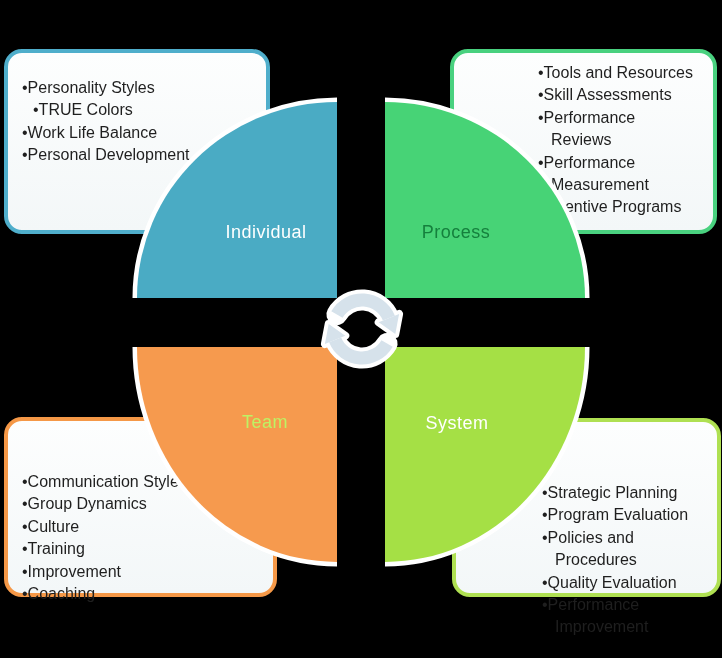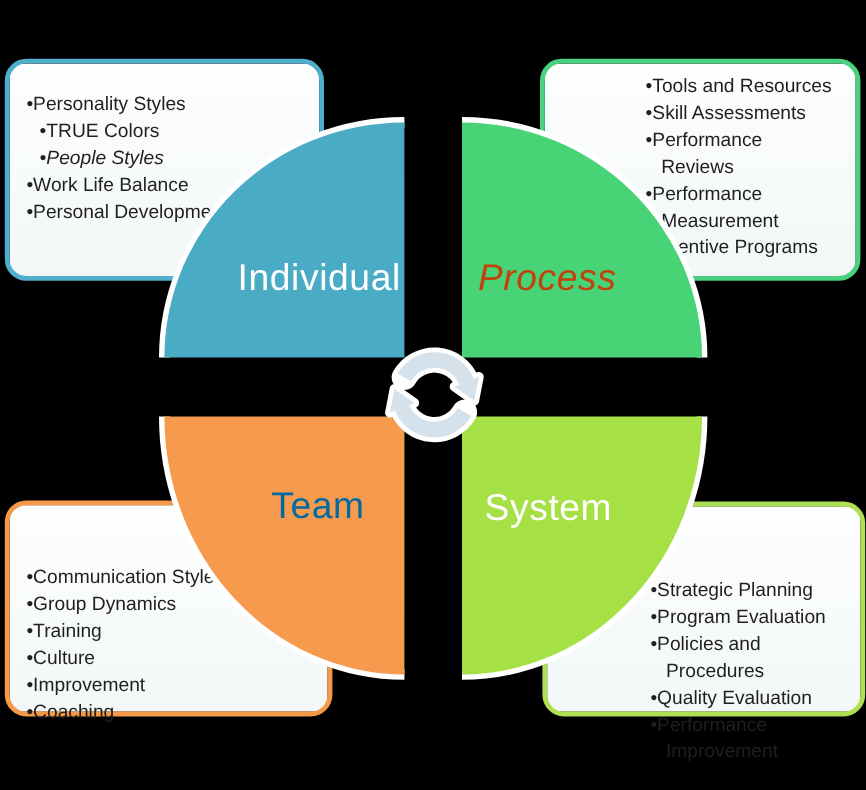--- a/index.html
+++ b/index.html
@@ -34,58 +34,57 @@
   .box-tr{left:450px;top:49px;width:267px;height:185px;padding:9px 16px 0 84px;}
   .box-bl{left:4px;top:417px;width:273px;height:180px;padding:50px 10px 0 14px;}
   .box-br{left:452px;top:418px;width:269px;height:179px;padding:60px 16px 0 86px;}
   
   svg.diagram{position:absolute;left:0;top:0;}
   
   .q-label{
     position:absolute;
     transform:translate(-50%,-50%);
     color:#ffffff;
-    font-size:31px;
+    font-size:18px;
     letter-spacing:0.5px;
     white-space:nowrap;
   }
   .lbl-individual{left:266px;top:232px;}
   .lbl-process{left:456px;top:232px;}
   .lbl-team{left:265px;top:422px;}
   .lbl-system{left:457px;top:423px;}
 </style>
 </head>
 <body style="background: rgb(0, 0, 0);">
 
 <div class="stage">
 
   <div class="callout box-tl" style="border-color: rgb(79, 174, 203); color: rgb(31, 31, 31);">
     <div class="list">
         <div class="bullet-item">•Personality Styles</div>
         <div class="bullet-item indent">•TRUE Colors</div>
-        <div class="bullet-item indent italic">•People Styles</div>
         <div class="bullet-item">•Work Life Balance</div>
         <div class="bullet-item">•Personal Development</div>
       </div>
   </div>
   <div class="callout box-tr" style="border-color: rgb(73, 209, 127); color: rgb(31, 31, 31);">
     <div class="list">
         <div class="bullet-item">•Tools and Resources</div>
         <div class="bullet-item">•Skill Assessments</div>
         <div class="bullet-item">•Performance Reviews</div>
         <div class="bullet-item">•Performance Measurement</div>
         <div class="bullet-item">•Incentive Programs</div>
       </div>
   </div>
   <div class="callout box-bl" style="border-color: rgb(245, 152, 71); color: rgb(31, 31, 31);">
     <div class="list">
         <div class="bullet-item">•Communication Styles</div>
         <div class="bullet-item">•Group Dynamics</div>
+        <div class="bullet-item">•Culture</div>
         <div class="bullet-item">•Training</div>
-        <div class="bullet-item">•Culture</div>
         <div class="bullet-item">•Improvement</div>
         <div class="bullet-item">•Coaching</div>
       </div>
   </div>
   <div class="callout box-br" style="border-color: rgb(175, 224, 82); color: rgb(31, 31, 31);">
     <div class="list">
         <div class="bullet-item">•Strategic Planning</div>
         <div class="bullet-item">•Program Evaluation</div>
         <div class="bullet-item">•Policies and Procedures</div>
         <div class="bullet-item">•Quality Evaluation</div>
@@ -111,17 +110,17 @@
       <path d="M378.7,322.2 L399.1,314 L395.3,333.9 Z" stroke-width="8" stroke-linejoin="round" stroke="#ffffff" fill="#ffffff"></path>
       <path d="M345.3,335.8 L324.9,344 L328.7,324.1 Z" stroke-width="8" stroke-linejoin="round" stroke="#ffffff" fill="#ffffff"></path>
       <path d="M336.9,314.5 A29,29 0 0 1 388.9,318.1" fill="none" stroke-width="13" stroke="#d6e2eb"></path>
       <path d="M387.1,343.5 A29,29 0 0 1 335.1,339.9" fill="none" stroke-width="13" stroke="#d6e2eb"></path>
       <path d="M378.7,322.2 L399.1,314 L395.3,333.9 Z" fill="#d6e2eb"></path>
       <path d="M345.3,335.8 L324.9,344 L328.7,324.1 Z" fill="#d6e2eb"></path>
     </g>
   </svg>
 
   <div class="q-label lbl-individual" style="color: rgb(255, 255, 255);">Individual</div>
-  <div class="q-label lbl-process" style="color: #c2410c; font-style: italic;">Process</div>
-  <div class="q-label lbl-team" style="color: #0369a1;">Team</div>
+  <div class="q-label lbl-process" style="color: #15803d;">Process</div>
+  <div class="q-label lbl-team" style="color: #bef264;">Team</div>
   <div class="q-label lbl-system" style="color: rgb(255, 255, 255);">System</div>
 
 </div>
 
 </body></html>

